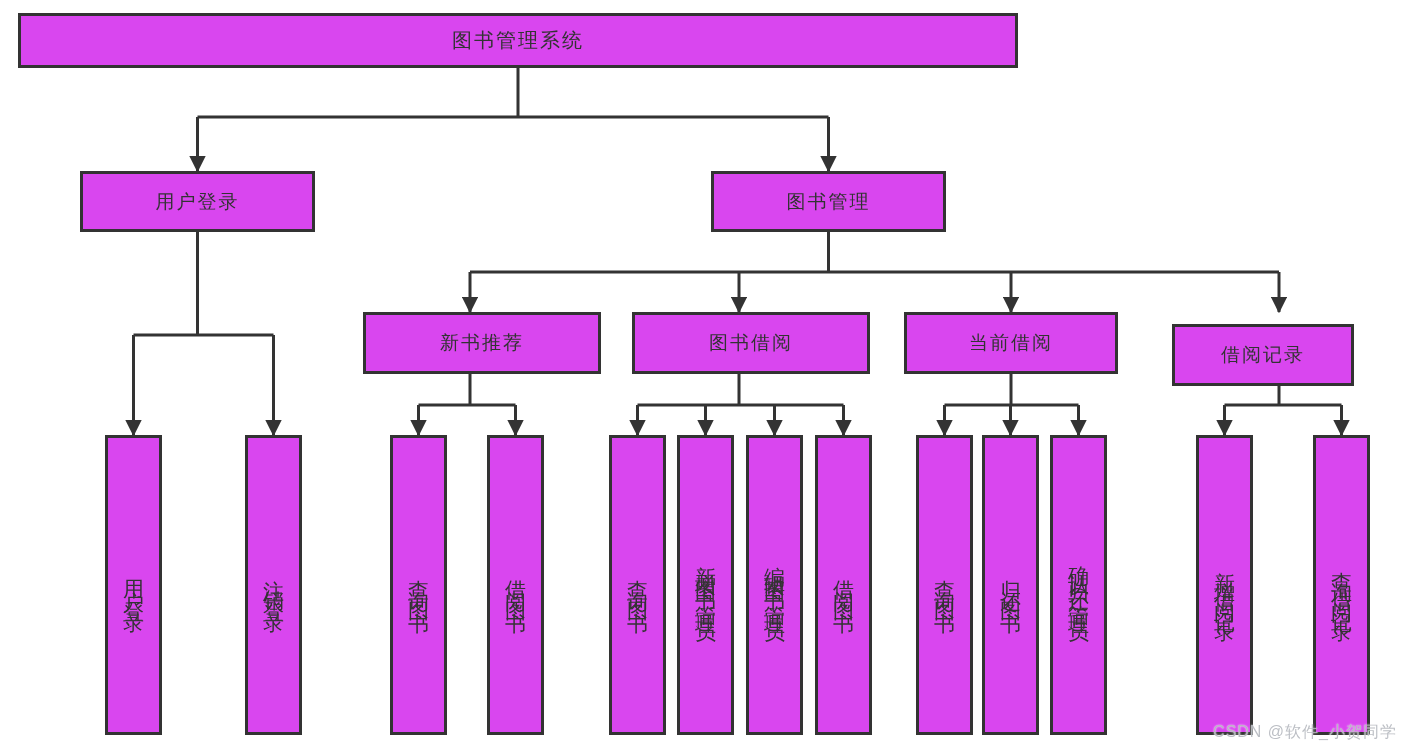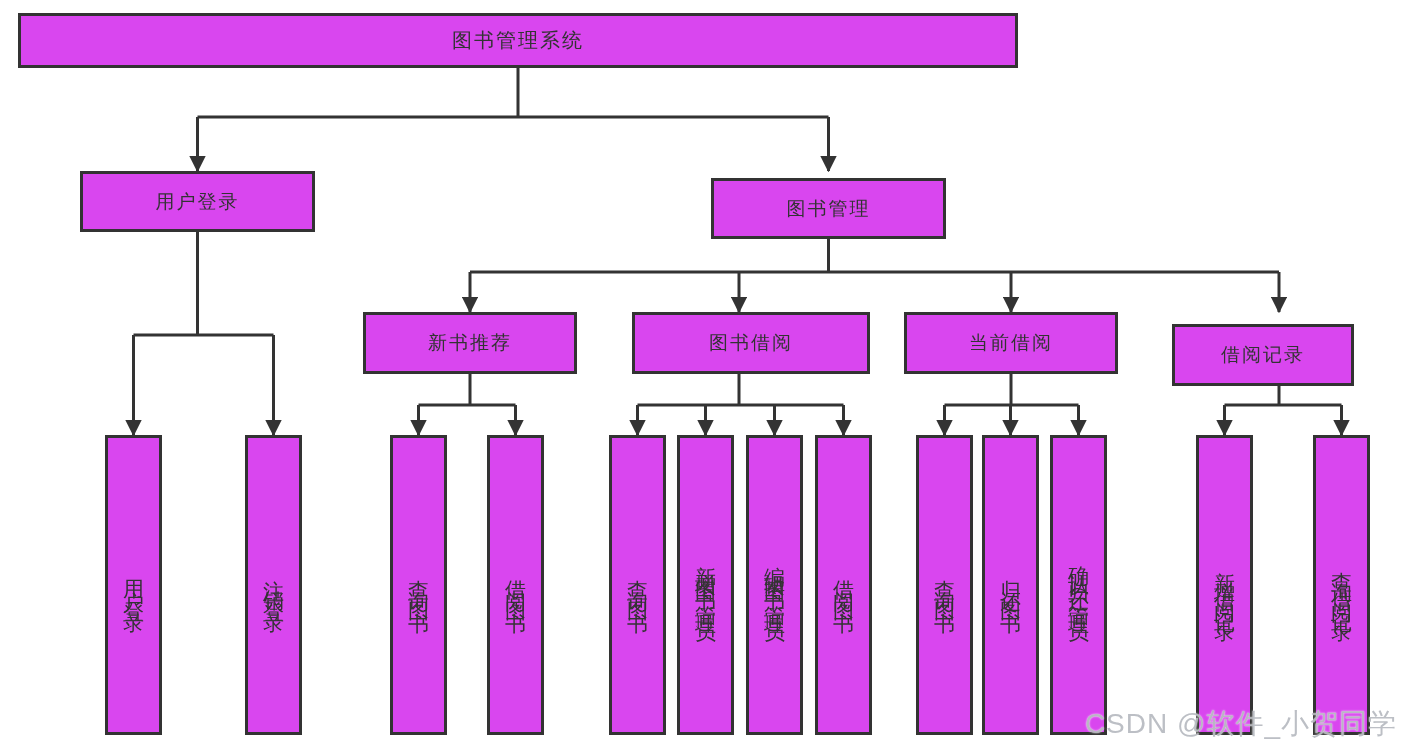--- a/index.html
+++ b/index.html
@@ -38,21 +38,21 @@
     font-size:21px;
     letter-spacing:11px;
     width:57px;height:300px;
     top:435px;
   }
   .leaf.tight{letter-spacing:8px;}
   .leaf.mid{letter-spacing:10px;}
   .watermark{
     position:absolute;
     right:8px;bottom:4px;
-    font-size:28px;
+    font-size:16px;
     letter-spacing:1px;
     color:var(--wm);
     opacity:.95;
     z-index:3;
     text-shadow:0 0 2px #ffffff;
   }
 </style>
 </head>
 <body>
 
@@ -97,23 +97,23 @@
 
       <path d="M1279,374 V406.5 M1224.5,405 H1341.5"></path>
       <line x1="1224.5" y1="405" x2="1224.5" y2="435" marker-end="url(#arrow)"></line>
       <line x1="1341.5" y1="405" x2="1341.5" y2="435" marker-end="url(#arrow)"></line>
     </g>
   </svg>
 
   <div class="node root-node" style="left:18px;top:13px;width:1000px;height:55px;">图书管理系统</div>
 
   <div class="node h-node" style="left:80px;top:171px;width:235px;height:61px;">用户登录</div>
-  <div class="node h-node" style="left:711px;top:178px;width:235px;height:61px;">图书管理</div>
+  <div class="node h-node" style="left:711px;top:171px;width:235px;height:61px;">图书管理</div>
 
-  <div class="node h-node" style="left:363px;top:312px;width:214px;height:62px;">新书推荐</div>
+  <div class="node h-node" style="left:363px;top:312px;width:238px;height:62px;">新书推荐</div>
   <div class="node h-node" style="left:632px;top:312px;width:238px;height:62px;">图书借阅</div>
   <div class="node h-node" style="left:904px;top:312px;width:214px;height:62px;text-align:center;">当前借阅</div>
   <div class="node h-node" style="left:1172px;top:312px;width:182px;height:62px;margin-top:12px;">借阅记录</div>
 
   <div class="node leaf" style="left:105px;">用户登录</div>
   <div class="node leaf" style="left:245px;">注销登录</div>
 
   <div class="node leaf" style="left:390px;">查询图书</div>
   <div class="node leaf" style="left:487px;">借阅图书</div>
 

